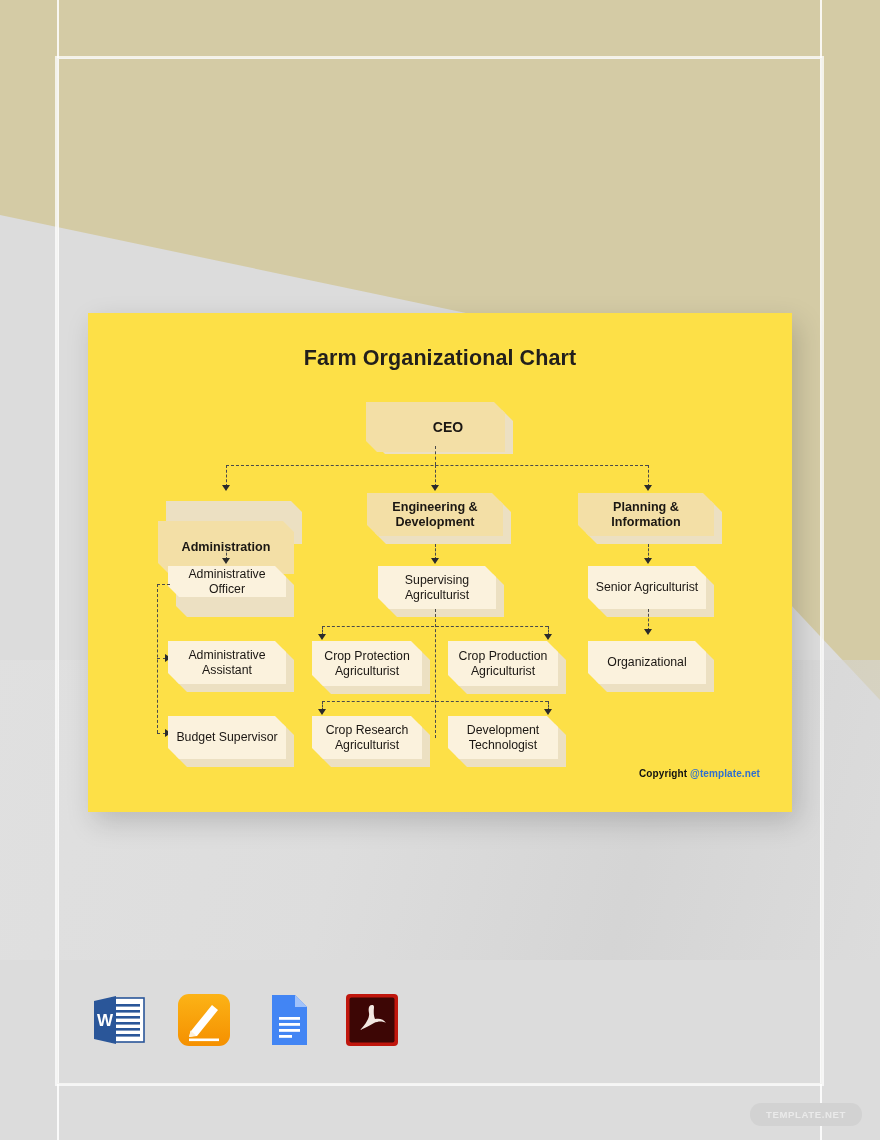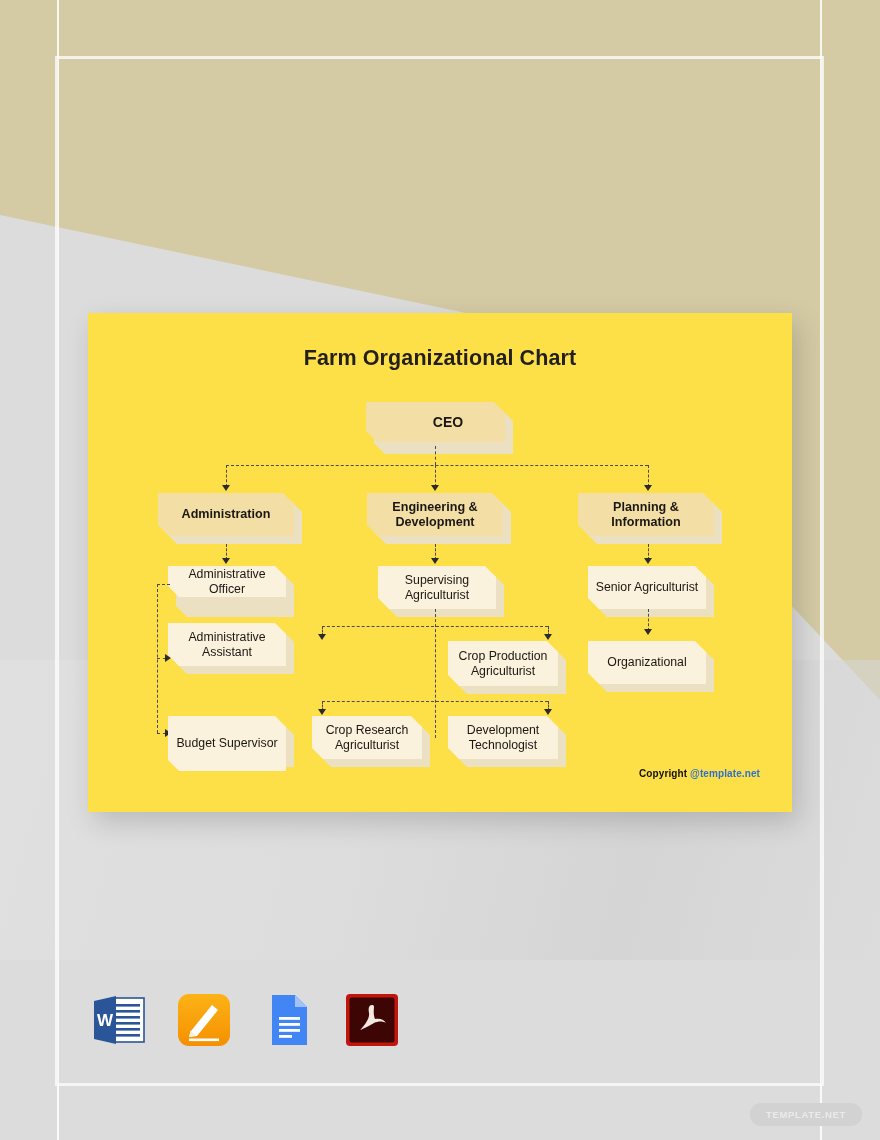--- a/index.html
+++ b/index.html
@@ -125,35 +125,35 @@
 </div>
 
 <div id="card">
 
   <div id="doc-title">Farm Organizational Chart</div>
 
   <div id="chart">
 
     <div class="node-wrap" style="left:278px;top:89px;width:139px;height:44px;">
       <div class="node-shadow"></div>
-      <div class="node lvl-top ceo" style="position:relative;width:139px;height:40px;padding-left:32px;">CEO</div>
+      <div class="node lvl-top ceo" style="position:relative;width:139px;height:50px;padding-left:32px;">CEO</div>
     </div>
 
     <div class="dl-v" style="left:347px;top:133px;height:19px;"></div>
     <div class="dl-h" style="left:138px;top:152px;width:422px;"></div>
     <div class="dl-v" style="left:138px;top:152px;height:22px;"></div>
     <div class="dl-v" style="left:347px;top:152px;height:22px;"></div>
     <div class="dl-v" style="left:560px;top:152px;height:22px;"></div>
     <div class="arrow-d" style="left:134px;top:172px;"></div>
     <div class="arrow-d" style="left:343px;top:172px;"></div>
     <div class="arrow-d" style="left:556px;top:172px;"></div>
 
     <div class="node-wrap" style="left:70px;top:180px;width:136px;height:43px;">
       <div class="node-shadow"></div>
-      <div class="node lvl-top" style="position:relative;width:136px;height:43px;">Administration</div>
+      <div class="node lvl-top" style="position:relative;width:136px;height:53px;margin-top:28px;">Administration</div>
     </div>
 
     <div class="node-wrap" style="left:279px;top:180px;width:136px;height:43px;">
       <div class="node-shadow"></div>
       <div class="node lvl-top" style="position:relative;width:136px;height:43px;">Engineering &amp; Development</div>
     </div>
 
     <div class="node-wrap" style="left:490px;top:180px;width:136px;height:43px;">
       <div class="node-shadow"></div>
       <div class="node lvl-top" style="position:relative;width:136px;height:43px;">Planning &amp; Information</div>
@@ -198,39 +198,43 @@
 
     <div class="dl-h" style="left:234px;top:388px;width:226px;"></div>
     <div class="dl-v" style="left:234px;top:388px;height:10px;"></div>
     <div class="dl-v" style="left:460px;top:388px;height:10px;"></div>
     <div class="arrow-d" style="left:230px;top:396px;"></div>
     <div class="arrow-d" style="left:456px;top:396px;"></div>
 
     <div class="dl-v" style="left:560px;top:296px;height:22px;"></div>
     <div class="arrow-d" style="left:556px;top:316px;"></div>
 
-    <div class="node-wrap" style="left:80px;top:310px;width:118px;height:43px;">
+    <div class="node-wrap" style="left:80px;top:328px;width:118px;height:43px;">
       <div class="node-shadow"></div>
       <div class="node lvl-sub" style="position:relative;width:118px;height:43px;">Administrative Assistant</div>
     </div>
 
+    <div class="node-wrap" style="left:224px;top:328px;width:110px;height:45px;">
+      <div class="node-shadow"></div>
+      <div class="node lvl-sub" style="position:relative;width:110px;height:45px;">Crop Protection Agriculturist</div>
+    </div>
 
     <div class="node-wrap" style="left:360px;top:328px;width:110px;height:45px;border-radius:8px;">
       <div class="node-shadow"></div>
       <div class="node lvl-sub" style="position:relative;width:110px;height:45px;">Crop Production Agriculturist</div>
     </div>
 
     <div class="node-wrap" style="left:500px;top:328px;width:118px;height:43px;">
       <div class="node-shadow"></div>
       <div class="node lvl-sub" style="position:relative;width:118px;height:43px;">Organizational</div>
     </div>
 
     <div class="node-wrap" style="left:80px;top:403px;width:118px;height:43px;">
       <div class="node-shadow"></div>
-      <div class="node lvl-sub" style="position:relative;width:118px;height:55px;">Budget Supervisor</div>
+      <div class="node lvl-sub" style="position:relative;width:118px;height:43px;">Budget Supervisor</div>
     </div>
 
     <div class="node-wrap" style="left:224px;top:403px;width:110px;height:43px;">
       <div class="node-shadow"></div>
       <div class="node lvl-sub" style="position:relative;width:110px;height:43px;">Crop Research Agriculturist</div>
     </div>
 
     <div class="node-wrap" style="left:360px;top:403px;width:110px;height:43px;">
       <div class="node-shadow"></div>
       <div class="node lvl-sub" style="position:relative;width:110px;height:43px;">Development Technologist</div>

